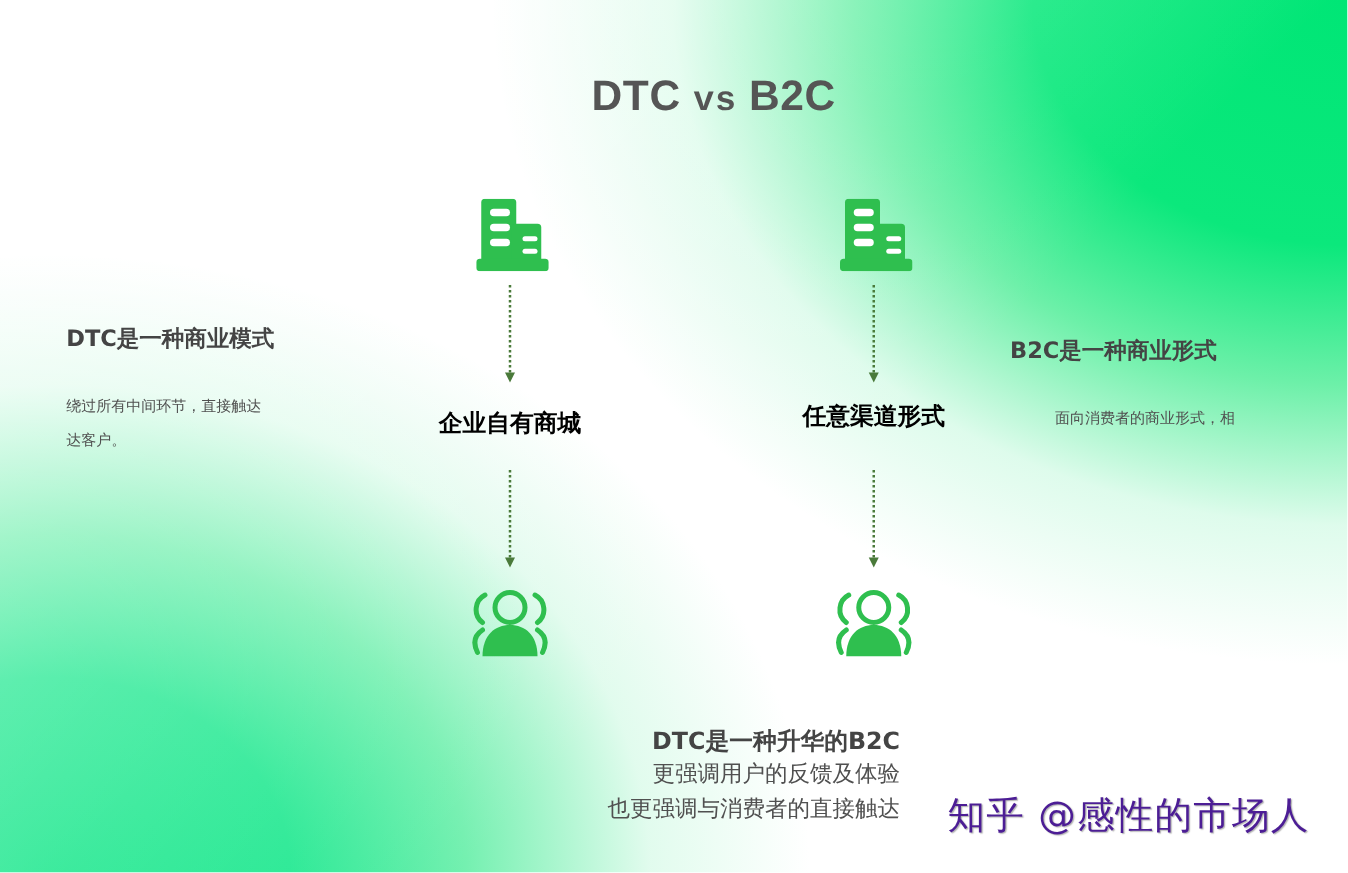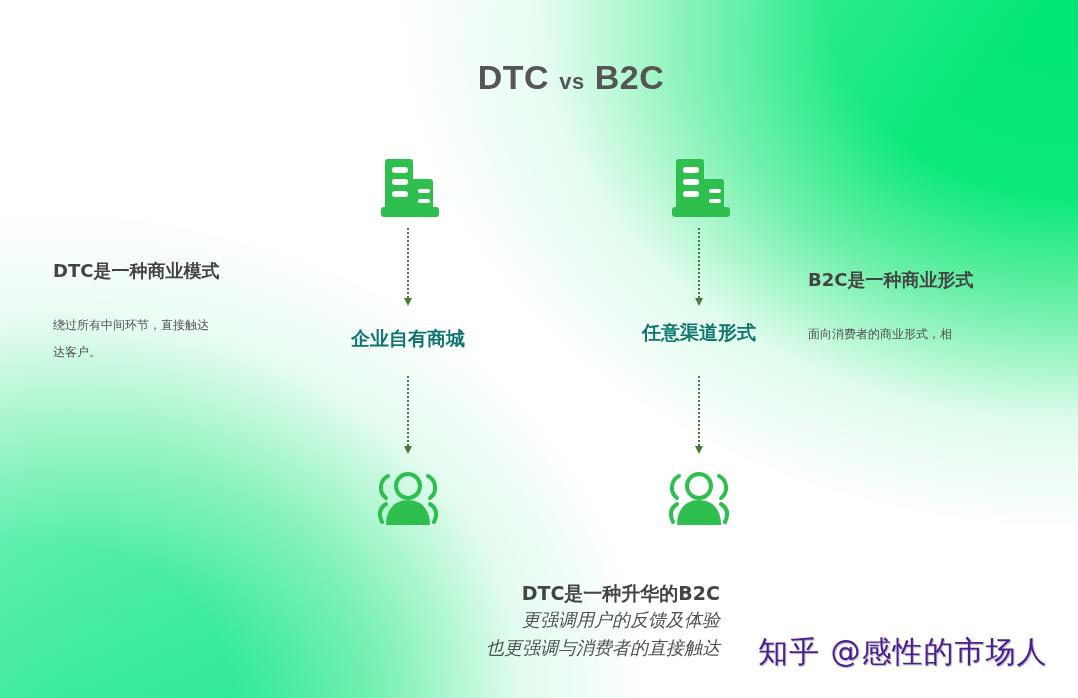--- a/index.html
+++ b/index.html
@@ -19,31 +19,31 @@
   }
   .bg-mid {
     position:absolute; inset:0;
     background: linear-gradient(135deg, rgba(255,255,255,0.55) 0%, rgba(255,255,255,0.2) 40%, rgba(255,255,255,0) 60%);
   }
   .title {
     position:absolute; left:0; width:1142px; top:58px; text-align:center;
     font-family:"Liberation Sans", sans-serif; font-weight:bold; color:#555555;
     font-size:34px; letter-spacing:0.5px;
   }
-  .title .vs { font-size:22px; margin:0 10px; }
+  .title .vs { font-size:28px; margin:0 10px;font-family:Liberation Mono, monospace; }
   .icon { position:absolute; }
   .arrow { position:absolute; width:10px; }
   .node-label {
-    position:absolute; font-weight:bold; color:#0f766e; font-size:19px; text-align:center; width:200px;font-family:Liberation Mono, monospace;
+    position:absolute; font-weight:bold; color:#000000; font-size:19px; text-align:center; width:200px;font-family:Liberation Mono, monospace;
   }
   .side-title { position:absolute; font-weight:bold; color:#444; font-size:18px;text-align:center; }
   .side-body { position:absolute; color:#505050; font-size:12px; line-height:27px; }
   .bottom { position:absolute; left:420px; width:300px; top:580px; text-align:right; color:#505050; }
   .bottom .h { font-weight:bold; font-size:19px; color:#444; line-height:26px; }
-  .bottom .l { font-size:18px; line-height:28px;font-style:italic; }
+  .bottom .l { font-size:18px; line-height:28px; }
   .watermark {
     position:absolute; left:758px; top:632px; font-size:30px; color:#4c1d95;
     text-shadow: 1px 1px 1px #b0b0b0; letter-spacing:1px;
   }
 </style>
 </head>
 <body>
 
 <div class="bg">
   <div class="bg-tr"></div>
@@ -109,21 +109,21 @@
   <path d="M12 55 C12 38 22 30 34 30 C46 30 56 38 56 55 Z" fill="#2fbf4f"></path>
 </svg>
 
 <div class="side-title" style="left:53px;top:259px">DTC是一种商业模式</div>
 <div class="side-body" style="left:53px;top:312px">
   <div>绕过所有中间环节，直接触达</div>
   <div>达客户。</div>
 </div>
 
 <div class="side-title" style="left:808px;top:268px">B2C是一种商业形式</div>
-<div class="side-body" style="left:808px;top:321px">
+<div class="side-body" style="left:844px;top:321px">
   <div>面向消费者的商业形式，相</div>
 </div>
 
 <div class="bottom">
   <div class="h">DTC是一种升华的B2C</div>
   <div class="l">更强调用户的反馈及体验</div>
   <div class="l">也更强调与消费者的直接触达</div>
 </div>
 
 <div class="watermark">知乎 @感性的市场人</div>

